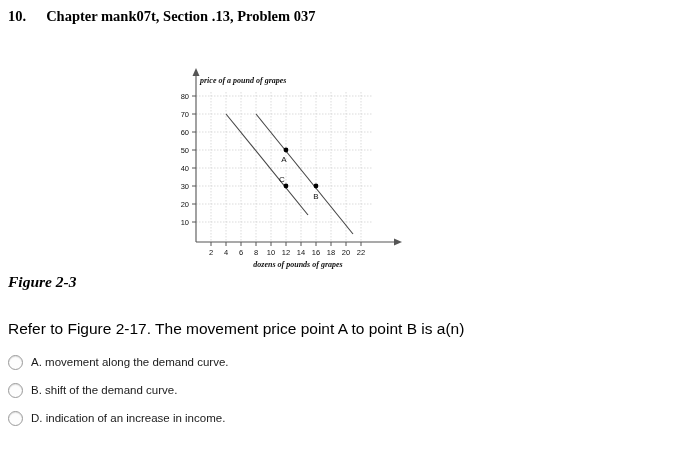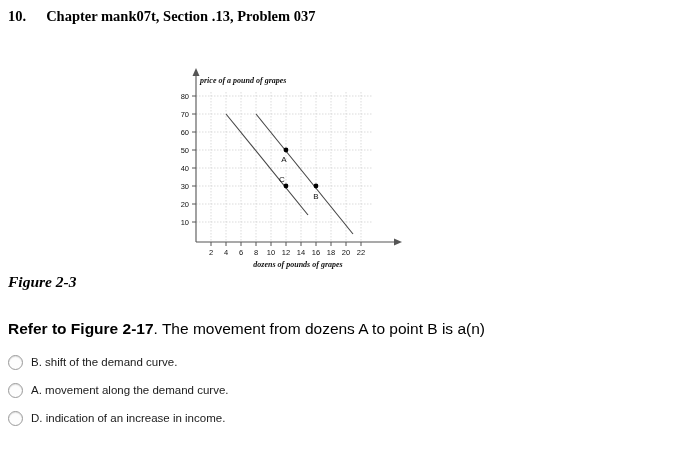--- a/index.html
+++ b/index.html
@@ -51,21 +51,21 @@
 
   
   .prompt {
     position: absolute;
     left: 8px;
     top: 320px;
     font-size: 15.5px;
     white-space: nowrap;
   }
   .prompt .bold {
-    font-weight: bold;
+    font-weight: normal;
   }
 
   
   .choices {
     position: absolute;
     left: 8px;
     top: 348px;
     width: 600px;
   }
   .choice {
@@ -192,29 +192,29 @@
       <text x="116" y="100">A</text>
       <text x="114" y="120">C</text>
       <text x="148" y="137">B</text>
     </g>
   </svg>
 </div>
 
 <div class="fig-caption">Figure 2-3</div>
 
 <div class="prompt">
-  <span class="bold">Refer to Figure 2-17</span><span>. The movement from dozens A to point B is a(n)</span>
+  <span class="bold">Refer to Figure 2-17</span><span>. The movement price point A to point B is a(n)</span>
 </div>
 
 <div class="choices">
+  <div class="choice">
+    <span class="radio"></span>
+    <span class="choice-label">A. movement along the demand curve.</span>
+  </div>
   <div class="choice">
     <span class="radio"></span>
     <span class="choice-label">B. shift of the demand curve.</span>
   </div>
   <div class="choice">
     <span class="radio"></span>
-    <span class="choice-label">A. movement along the demand curve.</span>
-  </div>
-  <div class="choice">
-    <span class="radio"></span>
     <span class="choice-label">D. indication of an increase in income.</span>
   </div>
 </div>
 
 </body></html>

